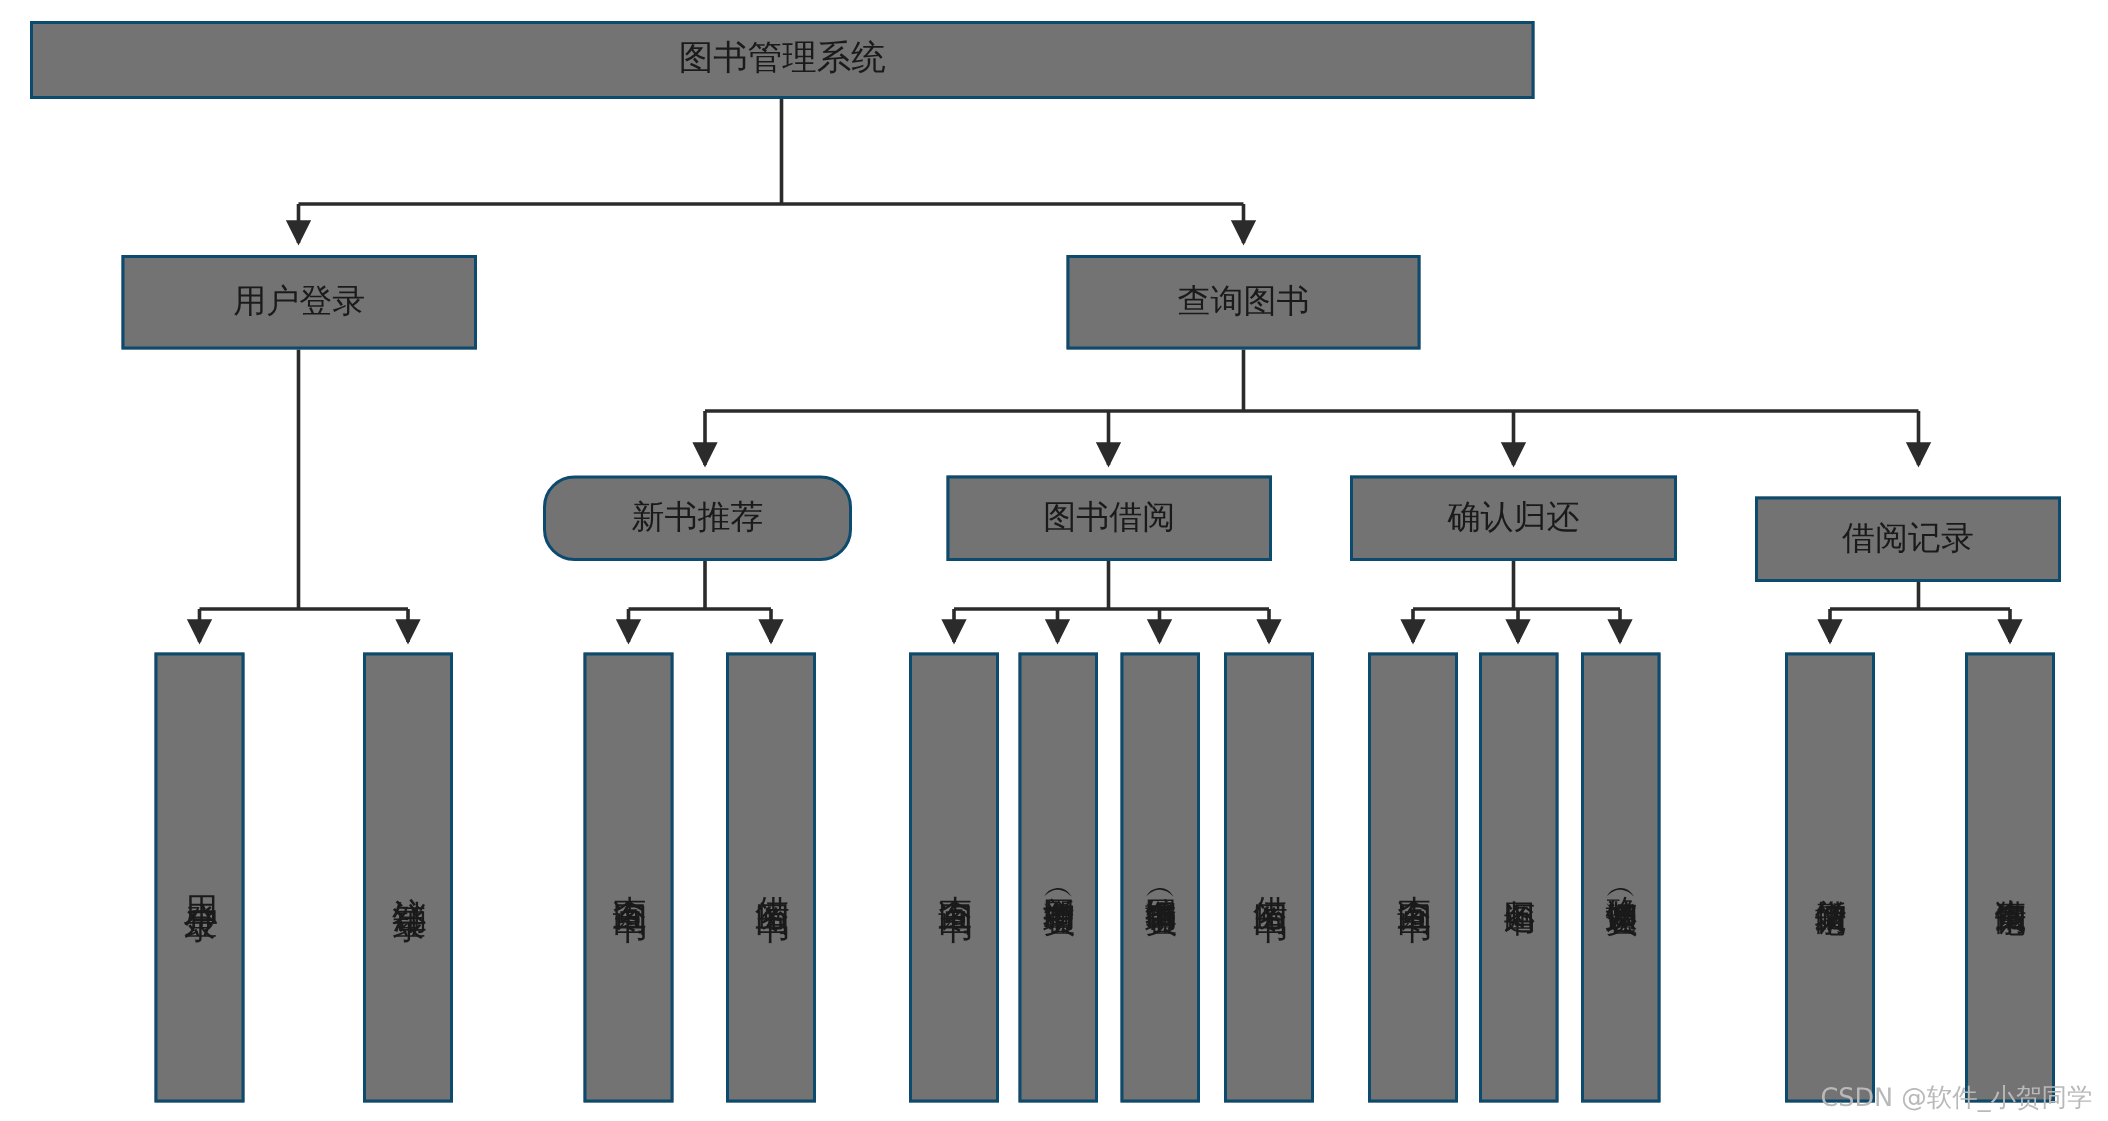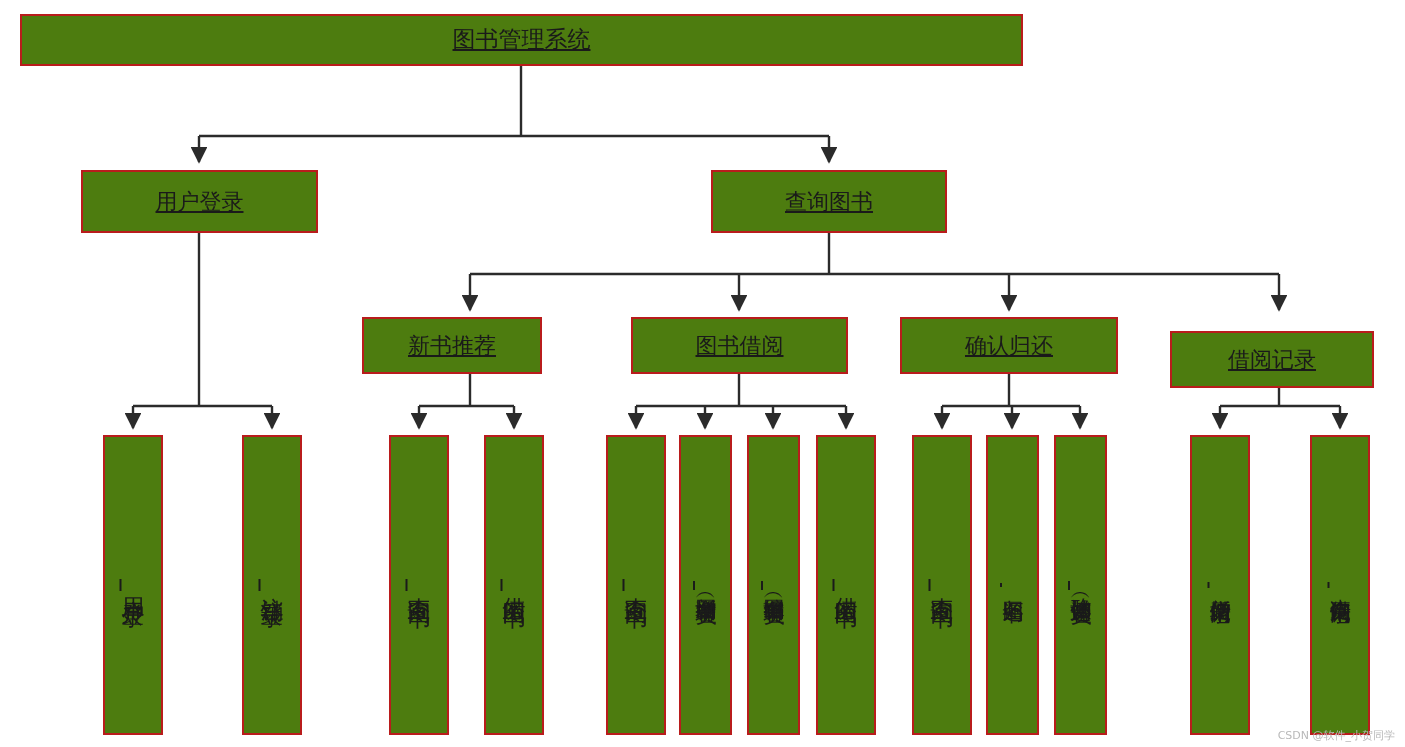--- a/index.html
+++ b/index.html
@@ -13,27 +13,26 @@
   #canvas {
     position: relative;
     width: 1405px;
     height: 747px;
     background: #ffffff;
     overflow: hidden;
   }
   .node {
     position: absolute;
     box-sizing: border-box;
-    background: #4d7c0f;
-    border: 2px solid #b91c1c;
+    background: #737373;
+    border: 2px solid #0c4a6e;
     display: flex;
     align-items: center;
     justify-content: center;
     color: #1a1a1a;
-    text-decoration: underline;
   }
   .node-label {
     text-align: center;
     line-height: 1.18;
     color: #1a1a1a;
     user-select: none;
   }
   
   .node.horiz .node-label {
     font-size: 22px;
@@ -64,21 +63,21 @@
     left: 0;
     top: 0;
     width: 1405px;
     height: 747px;
     pointer-events: none;
   }
   .watermark {
     position: absolute;
     right: 10px;
     bottom: 4px;
-    font-size: 11px;
+    font-size: 17px;
     color: #b9b9b9;
     white-space: nowrap;
     user-select: none;
   }
 </style>
 </head>
 <body>
 
 <div id="canvas">
 
@@ -136,21 +135,21 @@
     <span class="node-label">图书管理系统</span>
   </div>
 
   <div class="node horiz" style="left:81px; top:170px; width:237px; height:63px;">
     <span class="node-label">用户登录</span>
   </div>
   <div class="node horiz" style="left:711px; top:170px; width:236px; height:63px;">
     <span class="node-label">查询图书</span>
   </div>
 
-  <div class="node horiz" style="left:362px; top:317px; width:180px; height:57px;">
+  <div class="node horiz" style="left:362px; top:317px; width:206px; height:57px;border-radius:21px;">
     <span class="node-label">新书推荐</span>
   </div>
   <div class="node horiz" style="left:631px; top:317px; width:217px; height:57px;">
     <span class="node-label">图书借阅</span>
   </div>
   <div class="node horiz" style="left:900px; top:317px; width:218px; height:57px;">
     <span class="node-label">确认归还</span>
   </div>
   <div class="node horiz" style="left:1170px; top:331px; width:204px; height:57px;">
     <span class="node-label">借阅记录</span>

